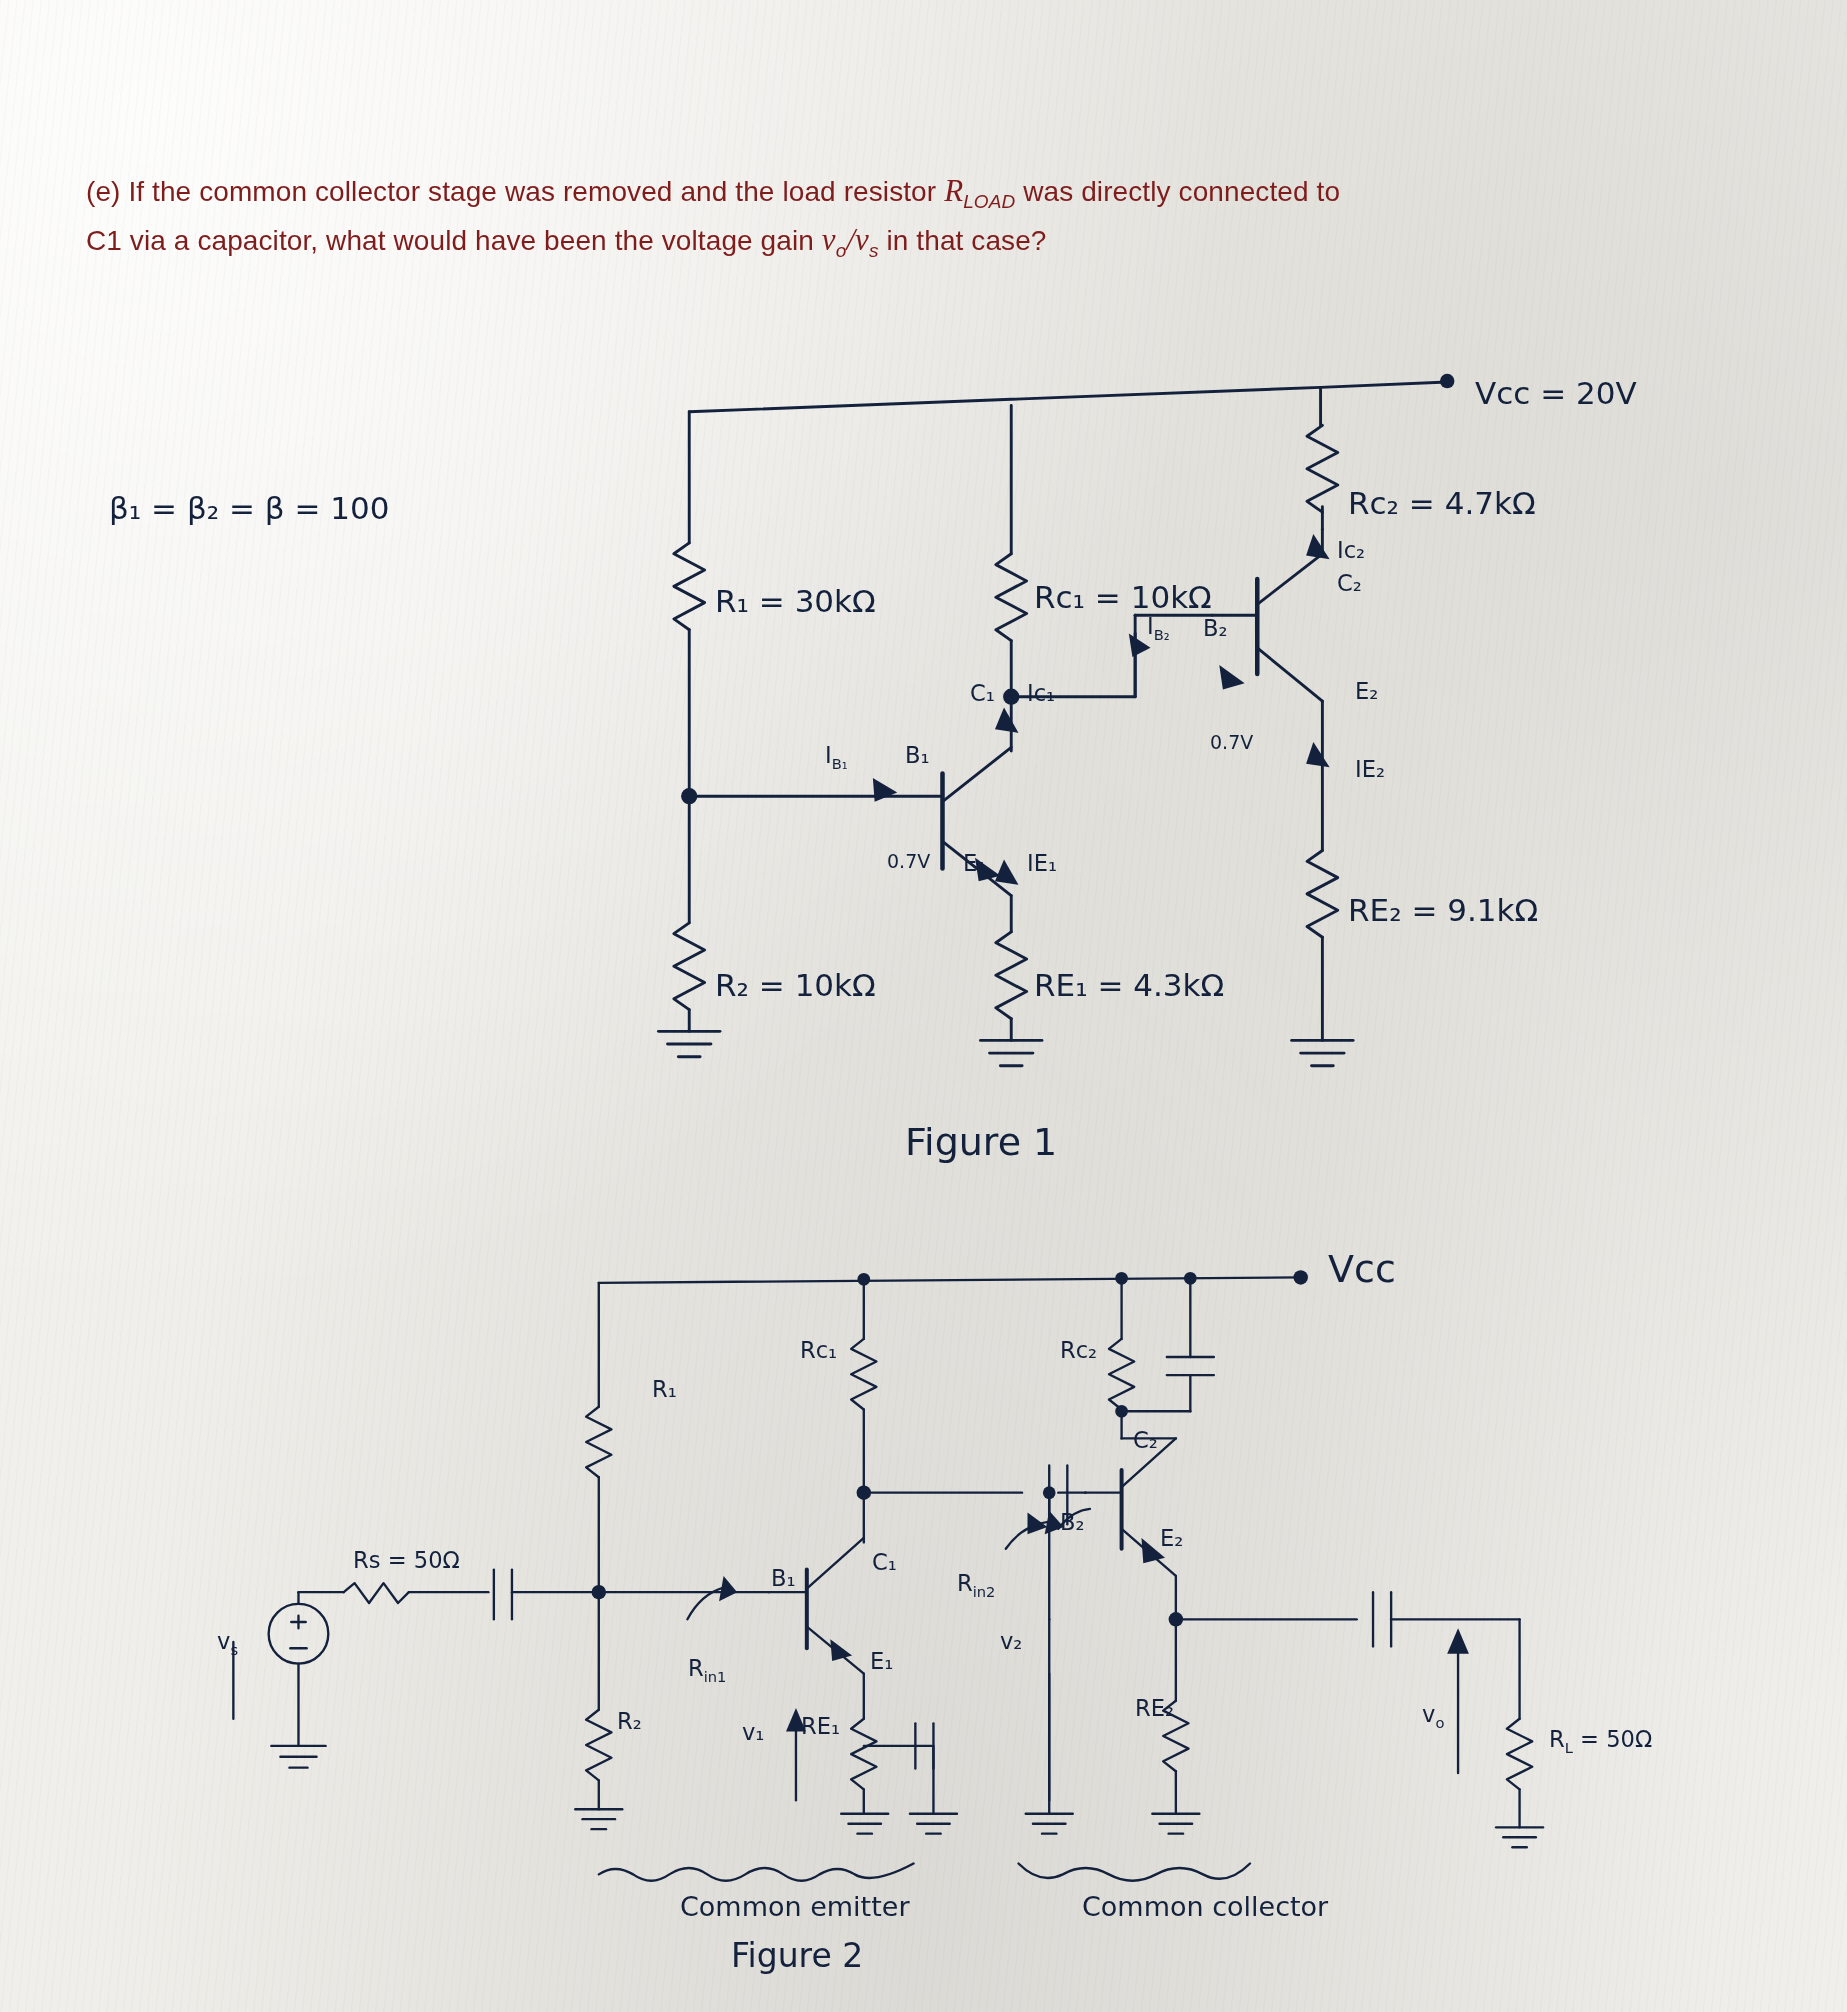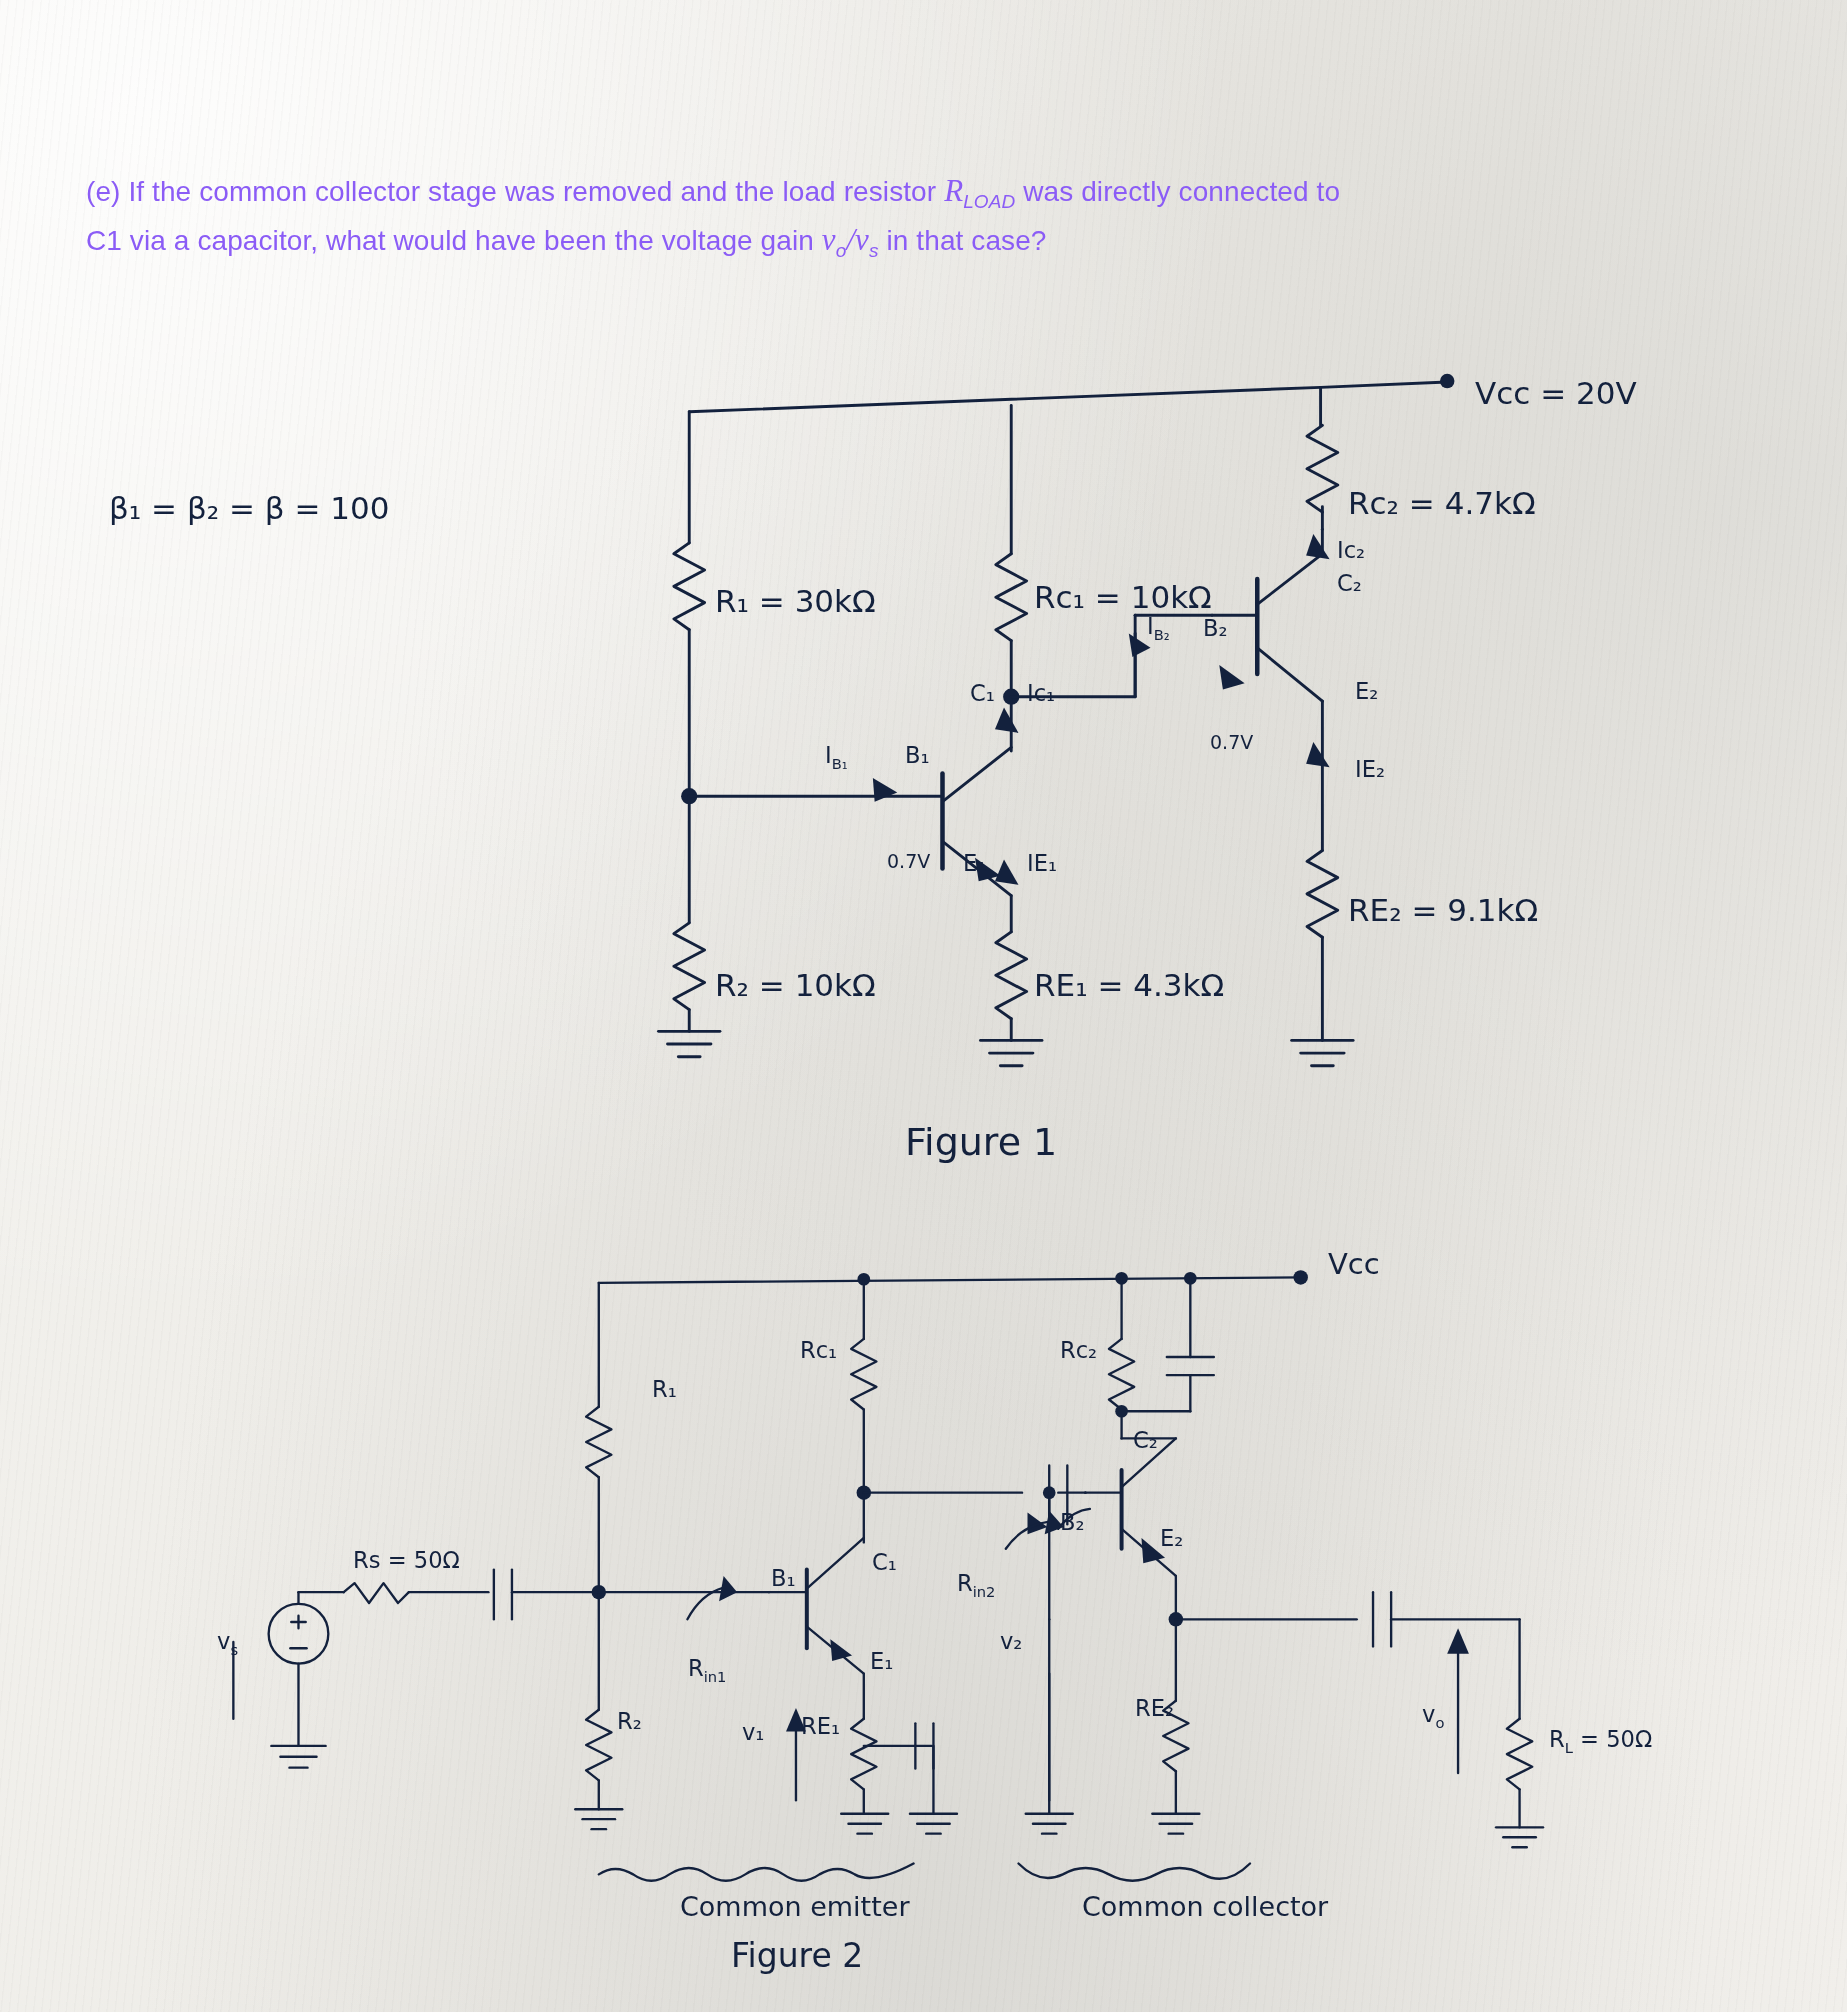--- a/index.html
+++ b/index.html
@@ -20,21 +20,21 @@
       linear-gradient(100deg, #f3f2ee 0%, #eceae5 40%, #e9e7e2 70%, #f1efeb 100%);
     pointer-events:none;
   }
   .paper-lines{
     position:absolute;inset:0;
     background-image:repeating-linear-gradient(96deg, rgba(0,0,0,.020) 0px, rgba(0,0,0,.020) 0.9px, rgba(0,0,0,0) 1.8px, rgba(0,0,0,0) 8.1px);
     pointer-events:none;
   }
   .printed{
     position:absolute;
-    color:#8b5cf6;
+    color:#7f1d1d;
     font-size:28px;
     line-height:1.55;
     letter-spacing:0.1px;
   }
   .printed .var{font-family:"Liberation Serif", serif; font-style:italic; font-size:31px;}
   .printed .sub{font-size:19px; vertical-align:sub; font-style:italic;}
   .ink{
     position:absolute;
     color:#13213d;
     font-family:"DejaVu Sans", sans-serif;
@@ -304,21 +304,21 @@
 <div class="ink sm" style="left:1147px;top:613px;"><span>I</span><sub>B₂</sub></div>
 <div class="ink sm" style="left:1203px;top:615px;">B₂</div>
 <div class="ink sm" style="left:1337px;top:537px;">Ic₂</div>
 <div class="ink sm" style="left:1337px;top:570px;">C₂</div>
 <div class="ink sm" style="left:1355px;top:678px;">E₂</div>
 <div class="ink sm" style="left:1355px;top:756px;">IE₂</div>
 <div class="ink xs" style="left:1210px;top:731px;">0.7V</div>
 
 <div class="ink" style="left:905px;top:1120px;font-size:38px;">Figure 1</div>
 
-<div class="ink" style="left:1328px;top:1247px;font-size:29px;">Vcc</div>
+<div class="ink" style="left:1328px;top:1247px;font-size:38px;">Vcc</div>
 <div class="ink sm" style="left:353px;top:1547px;">Rs = 50Ω</div>
 <div class="ink sm" style="left:217px;top:1628px;"><span>v</span><sub>s</sub></div>
 <div class="ink sm" style="left:617px;top:1376px;margin-left:35px;">R₁</div>
 <div class="ink sm" style="left:617px;top:1708px;">R₂</div>
 <div class="ink sm" style="left:800px;top:1337px;text-align:right;">Rc₁</div>
 <div class="ink sm" style="left:1060px;top:1337px;">Rc₂</div>
 <div class="ink sm" style="left:801px;top:1713px;">RE₁</div>
 <div class="ink sm" style="left:1135px;top:1695px;text-align:center;">RE₂</div>
 <div class="ink sm" style="left:1549px;top:1726px;"><span>R</span><sub>L</sub><span> = 50Ω</span></div>
 <div class="ink sm" style="left:872px;top:1549px;">C₁</div>

